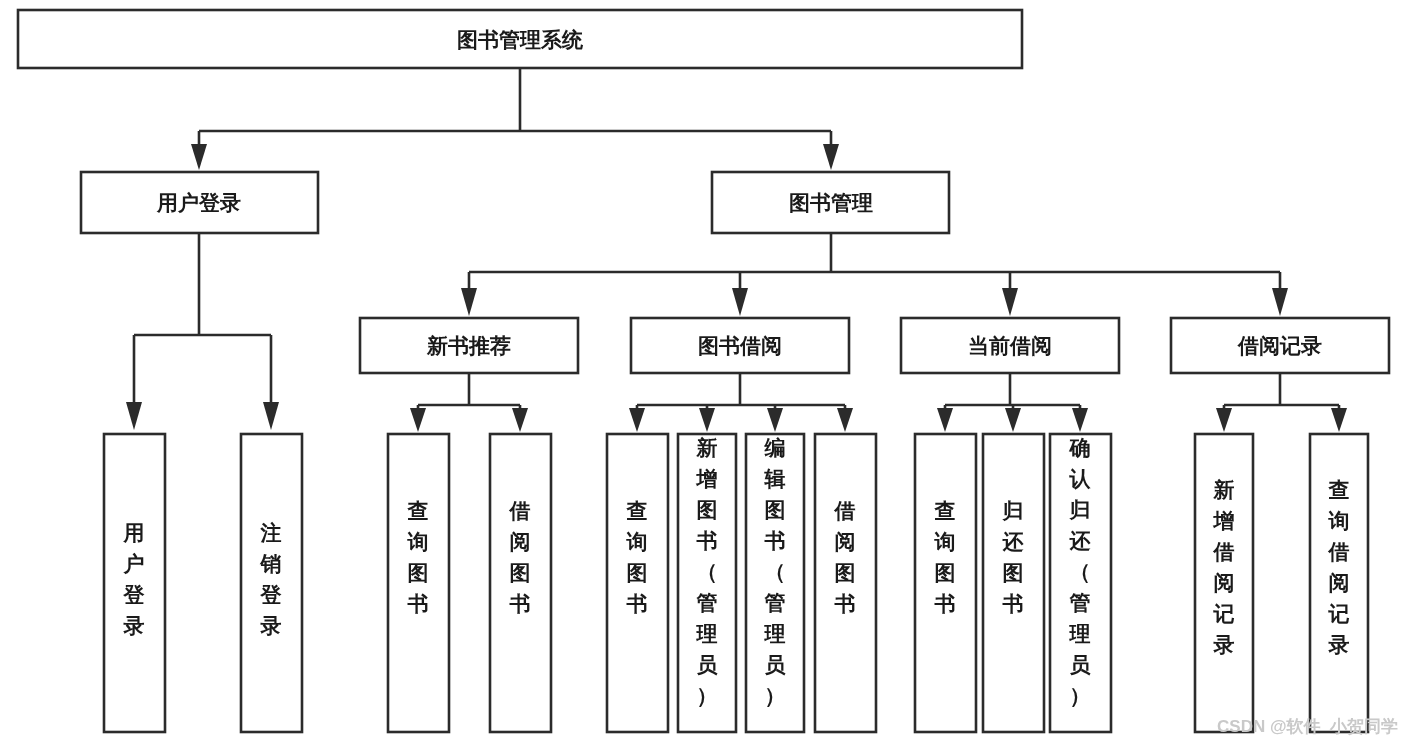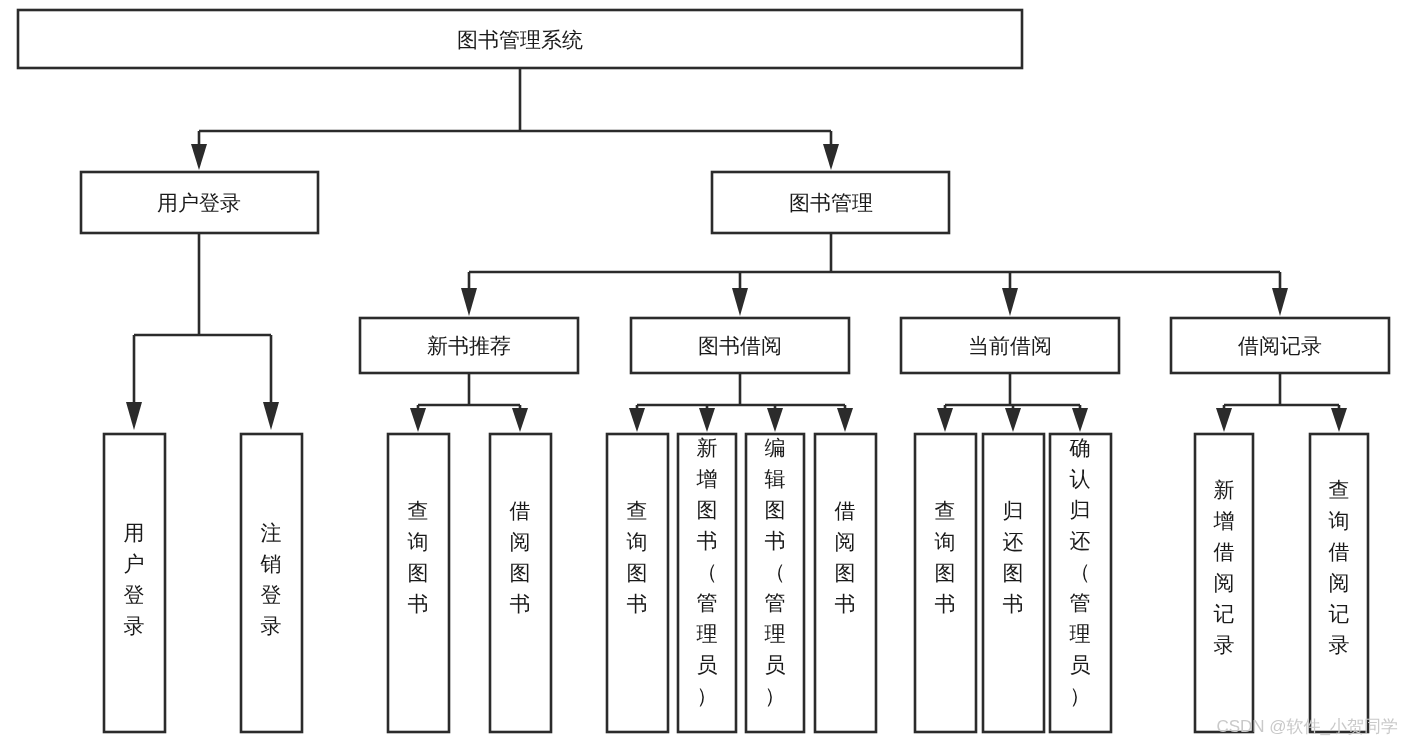--- a/index.html
+++ b/index.html
@@ -9,20 +9,21 @@
   }
   body {
     font-family: "Liberation Sans", "DejaVu Sans", sans-serif;
   }
   #diagram-root {
     position: relative;
     width: 1405px;
     height: 747px;
     background: #ffffff;
     overflow: hidden;
+    font-weight: bold;
   }
   svg#flow-svg {
     position: absolute;
     left: 0;
     top: 0;
     width: 1405px;
     height: 747px;
   }
   .node-box {
     fill: #ffffff;

